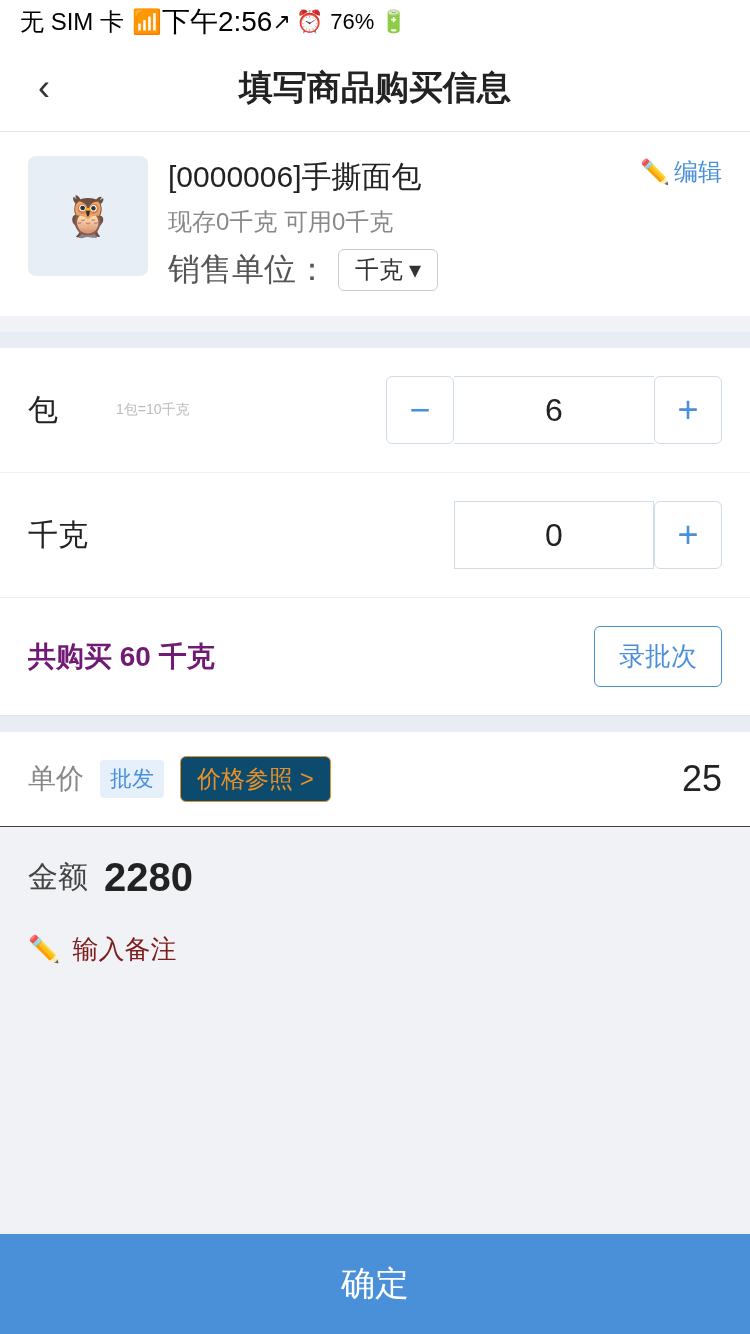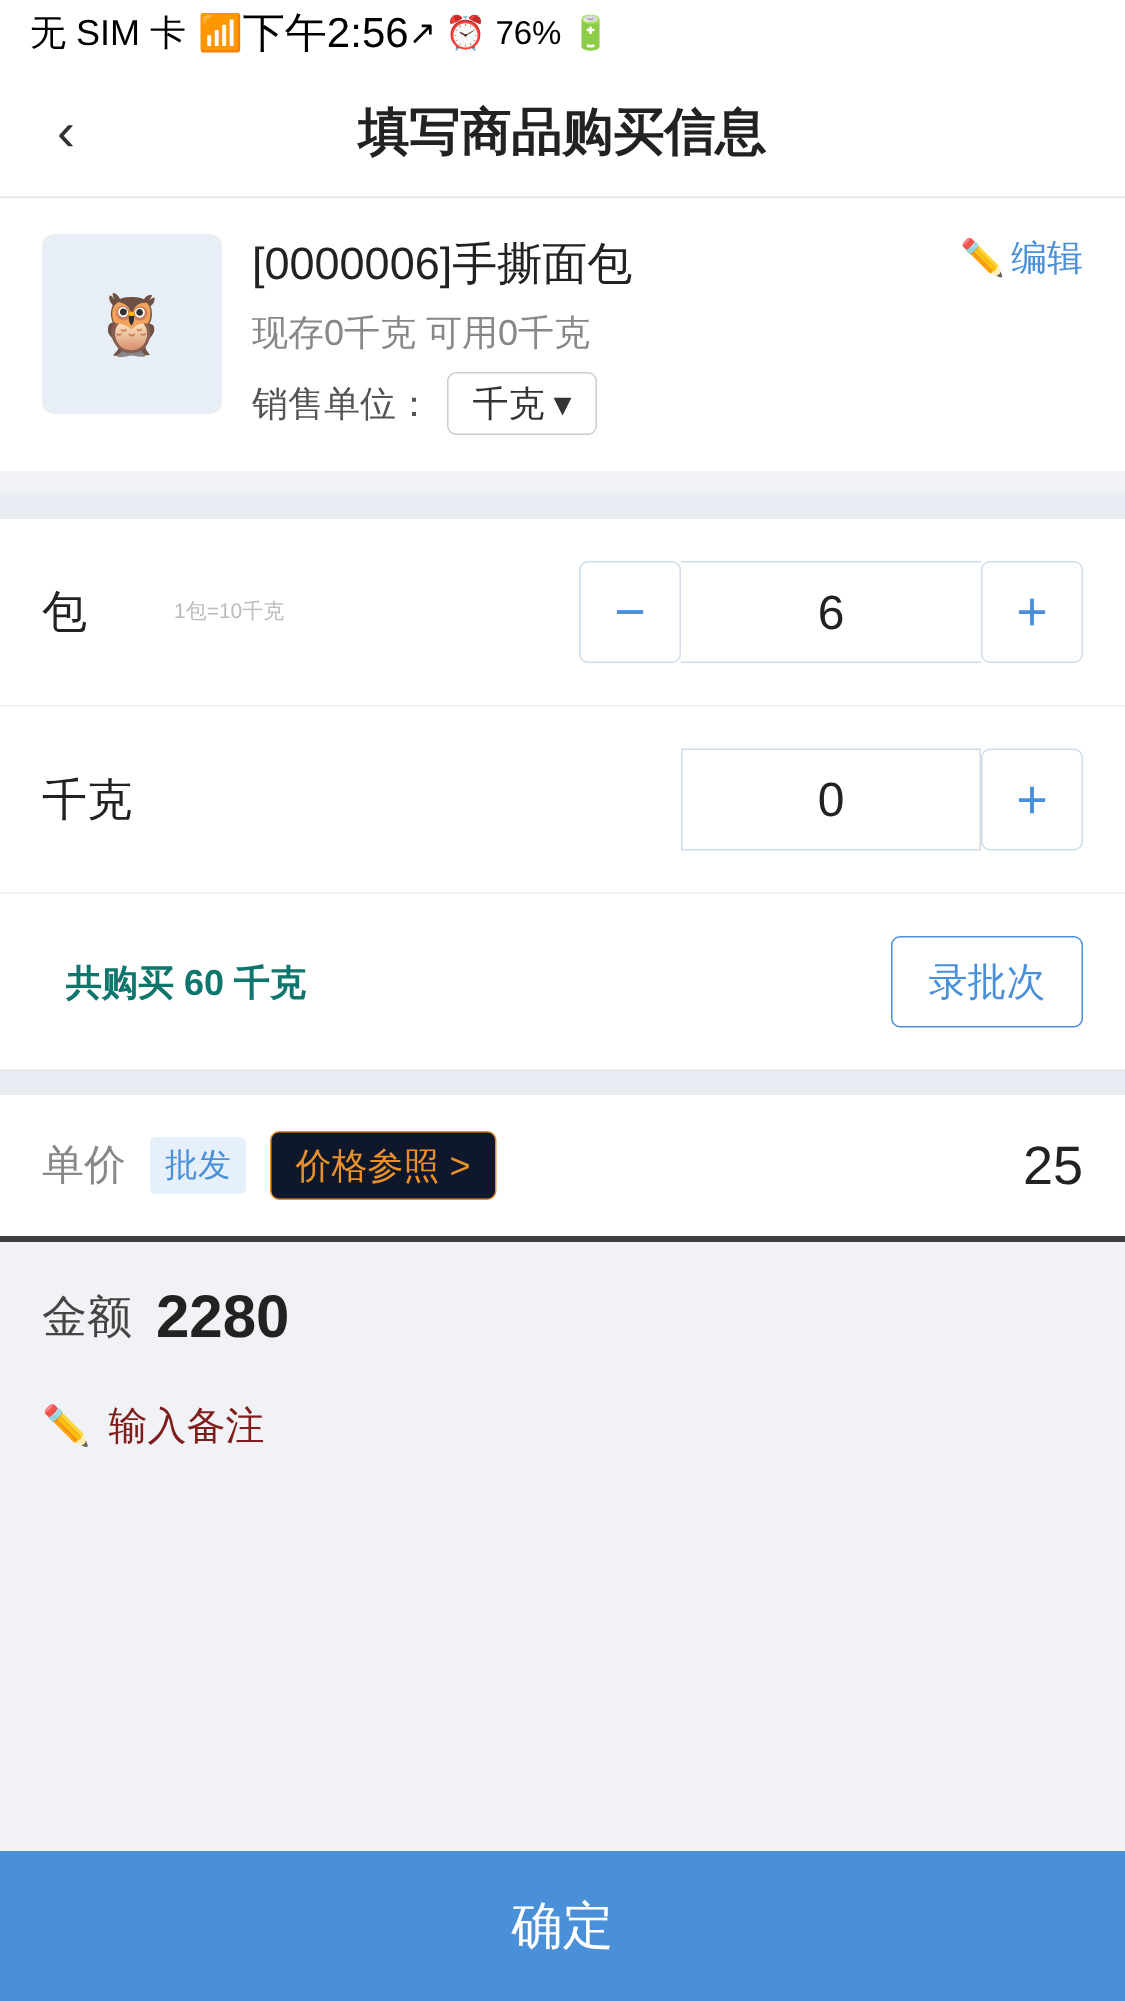--- a/index.html
+++ b/index.html
@@ -87,21 +87,21 @@
       color: #888;
       margin-top: 8px;
     }
     .product-unit-row {
       display: flex;
       align-items: center;
       margin-top: 10px;
       gap: 10px;
     }
     .product-unit-label {
-      font-size: 24px;
+      font-size: 32px;
       color: #555;
     }
     .unit-select {
       border: 1px solid #ccc;
       border-radius: 6px;
       padding: 4px 16px;
       font-size: 24px;
       color: #333;
       background: #fff;
       display: flex;
@@ -176,23 +176,22 @@
     
     .summary-row {
       display: flex;
       align-items: center;
       justify-content: space-between;
       padding: 28px;
       background: #fff;
       border-bottom: 1px solid #e5e5e5;
     }
     .summary-text {
-      font-size: 24px;
-      color: #0f766e;
-      margin-left: 16px;
+      font-size: 28px;
+      color: #701a75;
     }
     .summary-text span {
       font-weight: 600;
     }
     .batch-btn {
       border: 1px solid #4a90d9;
       border-radius: 6px;
       padding: 12px 24px;
       font-size: 26px;
       color: #4a90d9;
@@ -206,40 +205,40 @@
       background: #e8edf3;
     }
 
     
     .price-section {
       background: #fff;
       padding: 24px 28px;
       display: flex;
       align-items: center;
       gap: 16px;
-      border-bottom: 4px solid #404040;
+      border-bottom: 1px solid #404040;
     }
     .price-label {
       font-size: 28px;
       color: #888;
     }
     .price-type-badge {
       font-size: 22px;
       color: #4a90d9;
       background: #e6f0fb;
       border-radius: 4px;
       padding: 4px 10px;
     }
     .price-ref-btn {
       border: 1.5px solid #e8912a;
       border-radius: 6px;
       padding: 6px 16px;
       font-size: 24px;
       color: #e8912a;
-      background: #0f172a;
+      background: #0c4a6e;
       display: flex;
       align-items: center;
       gap: 4px;
       cursor: pointer;
     }
     .price-value {
       margin-left: auto;
       font-size: 36px;
       color: #222;
       font-weight: 500;

